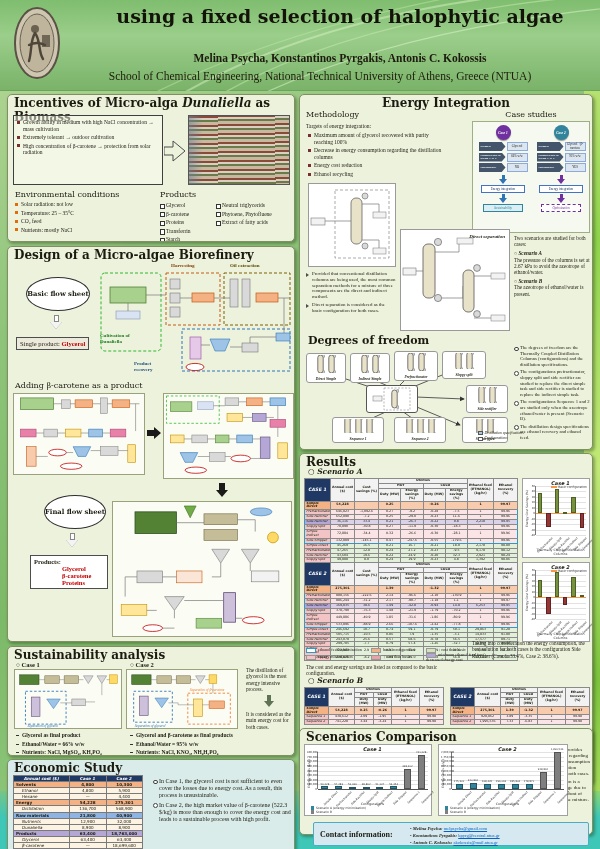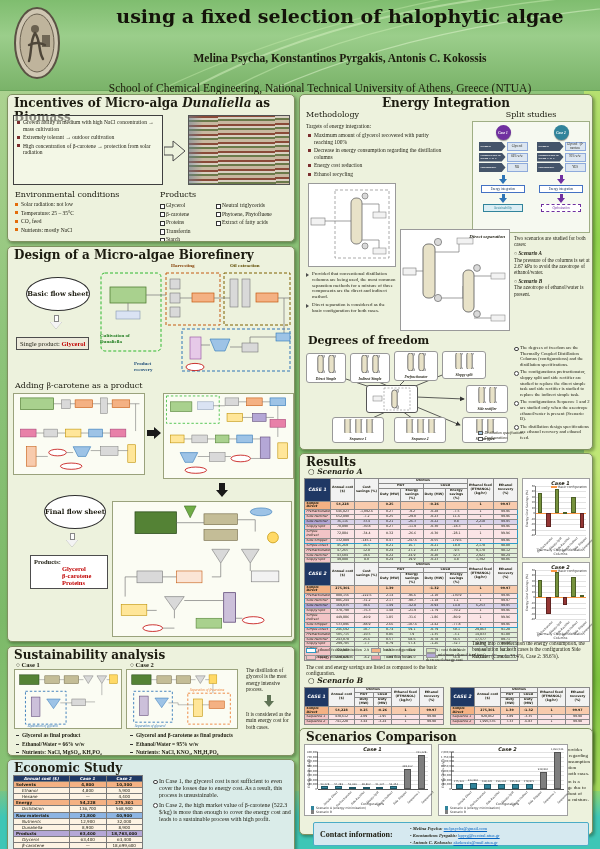--- a/index.html
+++ b/index.html
@@ -10,21 +10,21 @@
   .poster::before{content:'';position:absolute;top:0;right:0;width:16px;height:100%;z-index:0;
     background:linear-gradient(180deg,#cfe986,#8fd24c 28%,#c2e878 55%,#7cc23e 80%,#b9e469);}
   .poster::after{content:'';position:absolute;left:0;right:0;bottom:0;height:58px;z-index:0;
     background:linear-gradient(180deg,rgba(62,198,182,.25),#3ec6b6 45%);}
   .hdr{position:absolute;left:0;top:0;width:600px;height:91px;z-index:2;
     background:linear-gradient(180deg,#7fbd6f 0%,#9bce8b 40%,#7ab369 100%);border-bottom:1px solid #6aa55c;}
   .hdr .swirl{position:absolute;inset:0;opacity:.5;}
   .h-title{position:absolute;left:110px;top:6px;width:460px;text-align:center;font-weight:bold;
     font-size:19px;line-height:21px;color:#14130a;font-family:"DejaVu Serif",serif;}
   .h-auth{position:absolute;left:110px;top:52px;width:460px;text-align:center;font-weight:bold;font-size:11.5px;color:#1c1b0e;}
-  .h-aff{position:absolute;left:40px;top:70px;width:560px;text-align:center;font-size:11.5px;color:#20200f;margin-top:12px;}
+  .h-aff{position:absolute;left:40px;top:70px;width:560px;text-align:center;font-size:11.5px;color:#20200f;}
   .logo{position:absolute;left:14px;top:7px;width:46px;height:72px;}
   .box{position:absolute;background:#edf2dd;border:1px solid #7f9160;border-radius:5px;
     box-shadow:1.5px 2px 3px rgba(20,40,10,.35);z-index:2;overflow:hidden;}
   .btitle{font-family:"DejaVu Serif",serif;font-weight:bold;font-size:12px;color:#1c1b10;padding:1px 0 0 6px;}
   .btitle.center{text-align:center;padding-left:0;}
   .small{font-size:5.5px;line-height:6.6px;}
   .li{position:relative;padding-left:6px;margin-bottom:2px;}
   .li::before{content:"";position:absolute;left:0;top:1.6px;width:3px;height:3px;background:#7b2e2e;}
   .li-osq .li::before{background:#e36c0a;}
   .li-chk .li::before{background:#fff;border:.8px solid #333;width:3.2px;height:3.2px;}
@@ -447,21 +447,21 @@
   <div class="box" style="left:299px;top:94px;width:294px;height:356px">
     <div class="btitle center">Energy Integration</div>
     <div class="subhead" style="position:absolute;left:6px;top:15px">Methodology</div>
     <div class="small" style="position:absolute;left:6px;top:28px">Targets of energy integration:</div>
     <div class="small" style="position:absolute;left:8px;top:37px;width:138px">
         <div class="li">Maximum amount of glycerol recovered with purity reaching 100%</div>
         <div class="li">Decrease in energy consumption regarding the distillation columns</div>
         <div class="li">Energy cost reduction</div>
         <div class="li">Ethanol recycling</div>
       </div>
-    <div class="subhead" style="position:absolute;left:172px;top:15px;width:118px;text-align:center">Split studies</div>
+    <div class="subhead" style="position:absolute;left:172px;top:15px;width:118px;text-align:center">Case studies</div>
     <div class="panel" style="left:172px;top:26px;width:118px;height:112px">
       <div class="cs-col" style="left:4px;top:3px">
         <div class="cs-circle" style="background:#7030a0">Case 1</div>
         <div class="cs-row">
             <div class="cs-key">Products</div>
             <div class="cs-val">Glycerol</div>
           </div>
         <div class="cs-row">
             <div class="cs-key">Ethanol/Water in stream S-W-C</div>
             <div class="cs-val">66% w/w</div>

